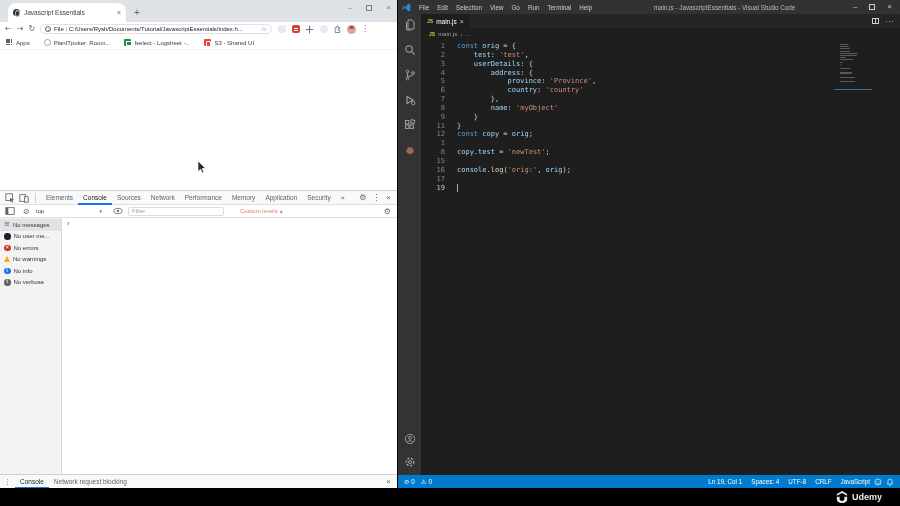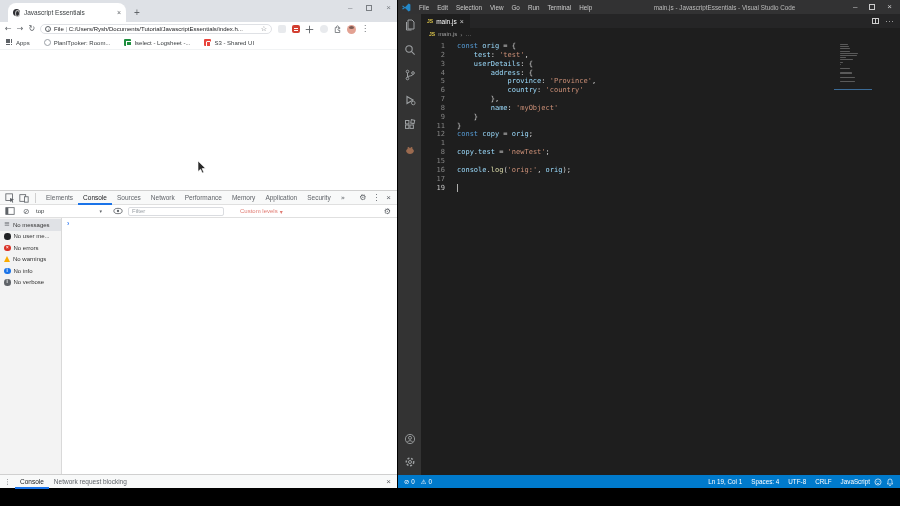--- a/index.html
+++ b/index.html
@@ -527,14 +527,23 @@
       </span>
       <span class="sb-item">
         <svg width="8" height="8" viewBox="0 0 12 12">
             <path d="M6 1.5 a3 3 0 0 1 3 3 v3 l1 1.5 H2 l1-1.5 v-3 a3 3 0 0 1 3-3 Z" fill="none" stroke="#fff" stroke-width="1"></path>
             <path d="M5 10.5 a1 1 0 0 0 2 0" fill="none" stroke="#fff" stroke-width="1"></path>
           </svg>
       </span>
     </div>
   </div>
 
+  <div id="bottomstrip" class="abs">
+    <span class="udemy">
+      <svg width="12" height="12" viewBox="0 0 14 14">
+        <path d="M7 0 L1 3.4 V5.6 L7 2.2 L13 5.6 V3.4 Z" fill="#eaeaea"></path>
+        <path d="M1 6.6 v3.4 a6 4.2 0 0 0 12 0 V6.6 H9.8 v3.4 a2.9 2.2 0 0 1 -5.6 0 V6.6 Z" fill="#eaeaea"></path>
+      </svg>
+      <span class="udemy-name">Udemy</span>
+    </span>
+  </div>
 
 </div>
 
 </body></html>

